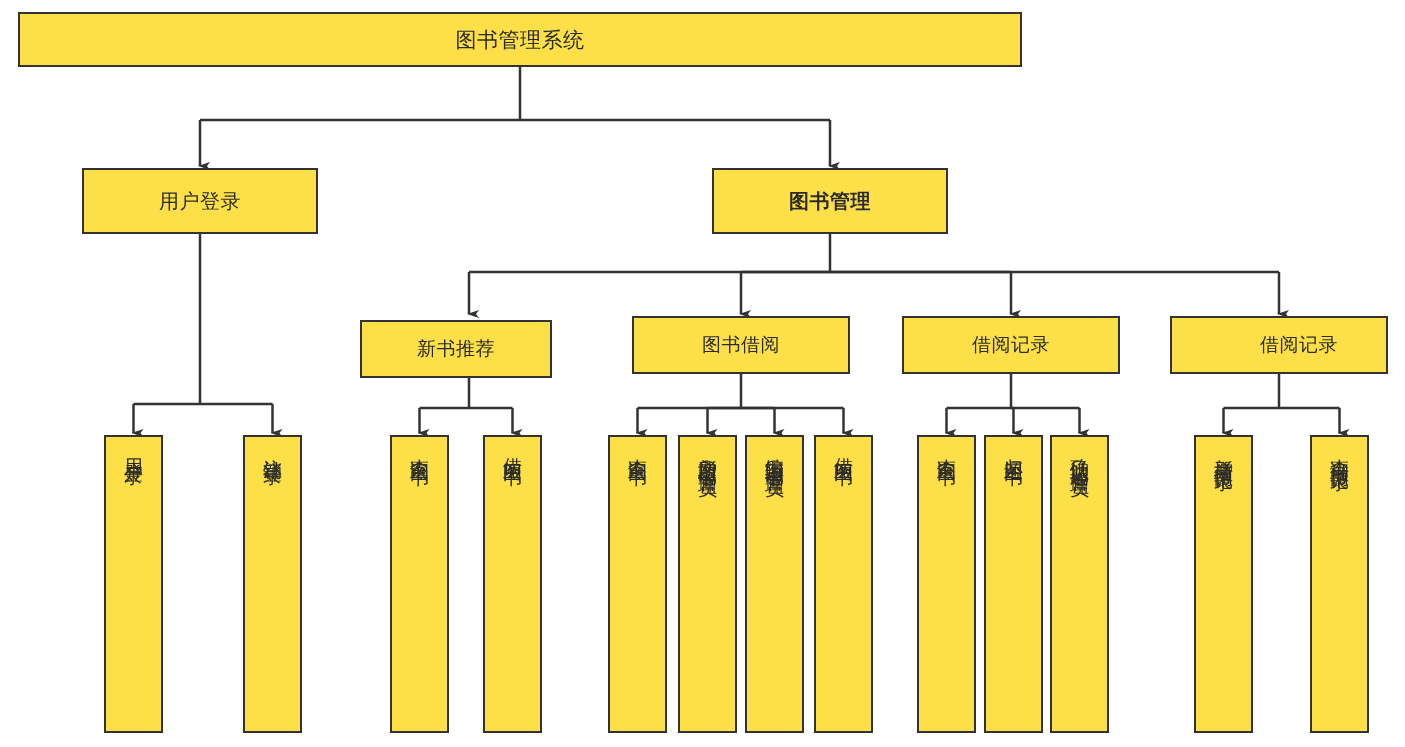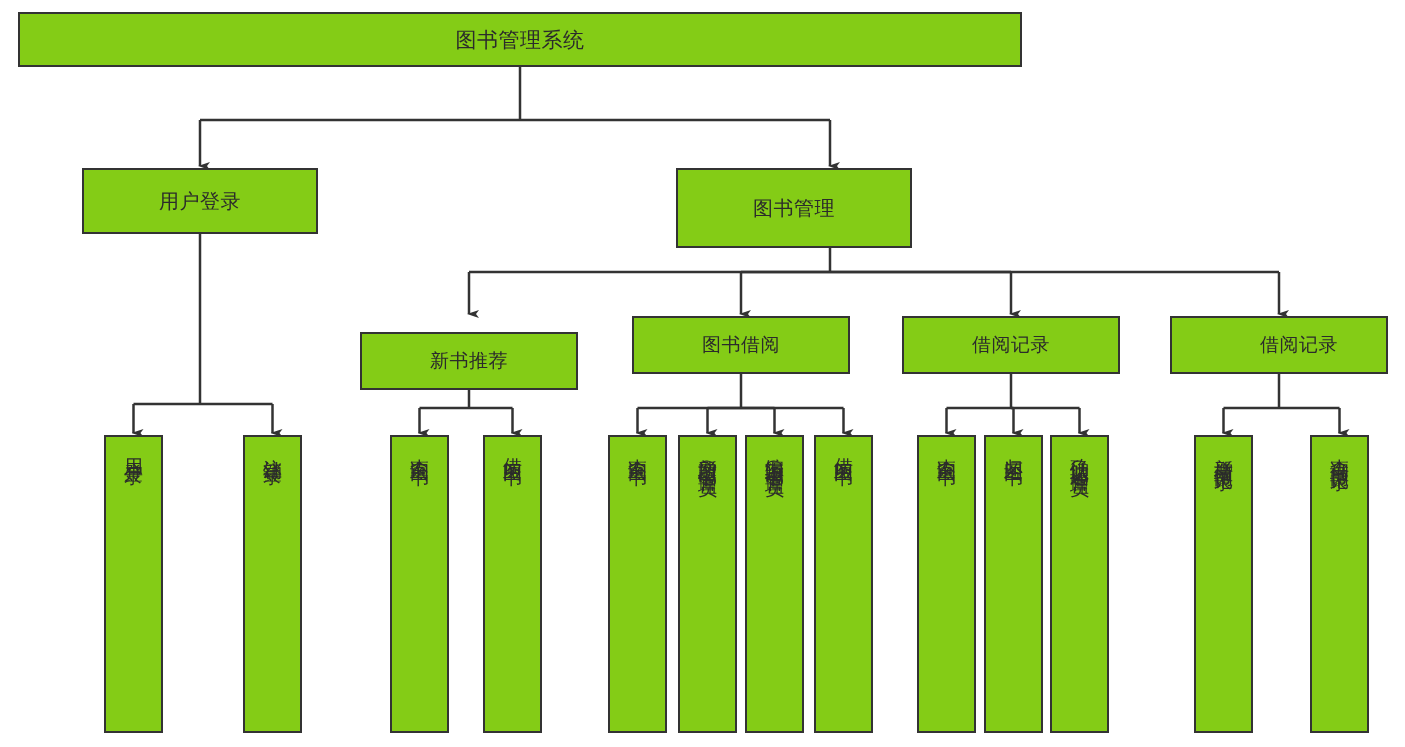--- a/index.html
+++ b/index.html
@@ -24,21 +24,21 @@
     left: 0;
     top: 0;
     width: 1405px;
     height: 747px;
     pointer-events: none;
   }
   .node {
     position: absolute;
     box-sizing: border-box;
     border: 2px solid #333333;
-    background: #84cc16;
+    background: #fde047;
     display: flex;
     align-items: center;
     justify-content: center;
     color: #2b2b2b;
   }
   .node.horizontal .label {
     writing-mode: horizontal-tb;
     white-space: nowrap;
     letter-spacing: 0.5px;
   }
@@ -124,24 +124,24 @@
         <line x1="1339.5" y1="408" x2="1339.5" y2="433" stroke="#333333" stroke-width="2.5" marker-end="url(#arrow)"></line>
       </g>
   </svg>
   <div id="node-layer">
       <div class="node node-root horizontal" style="left: 18px; top: 12px; width: 1004px; height: 55px;">
         <span class="label">图书管理系统</span>
       </div>
       <div class="node node-l1 horizontal" style="left: 82px; top: 168px; width: 236px; height: 66px;">
         <span class="label">用户登录</span>
       </div>
-      <div class="node node-l1 horizontal" style="left: 676px; top: 168px; width: 236px; height: 80px;">
+      <div class="node node-l1 horizontal" style="left: 712px; top: 168px; width: 236px; height: 66px; font-weight: bold;">
         <span class="label">图书管理</span>
       </div>
-      <div class="node node-l2 horizontal" style="left: 360px; top: 332px; width: 218px; height: 58px;">
+      <div class="node node-l2 horizontal" style="left: 360px; top: 320px; width: 192px; height: 58px;">
         <span class="label">新书推荐</span>
       </div>
       <div class="node node-l2 horizontal" style="left: 632px; top: 316px; width: 218px; height: 58px;">
         <span class="label">图书借阅</span>
       </div>
       <div class="node node-l2 horizontal" style="left: 902px; top: 316px; width: 218px; height: 58px;">
         <span class="label">借阅记录</span>
       </div>
       <div class="node node-l2 horizontal" style="left: 1170px; top: 316px; width: 218px; height: 58px; padding-left: 40px;">
         <span class="label">借阅记录</span>

